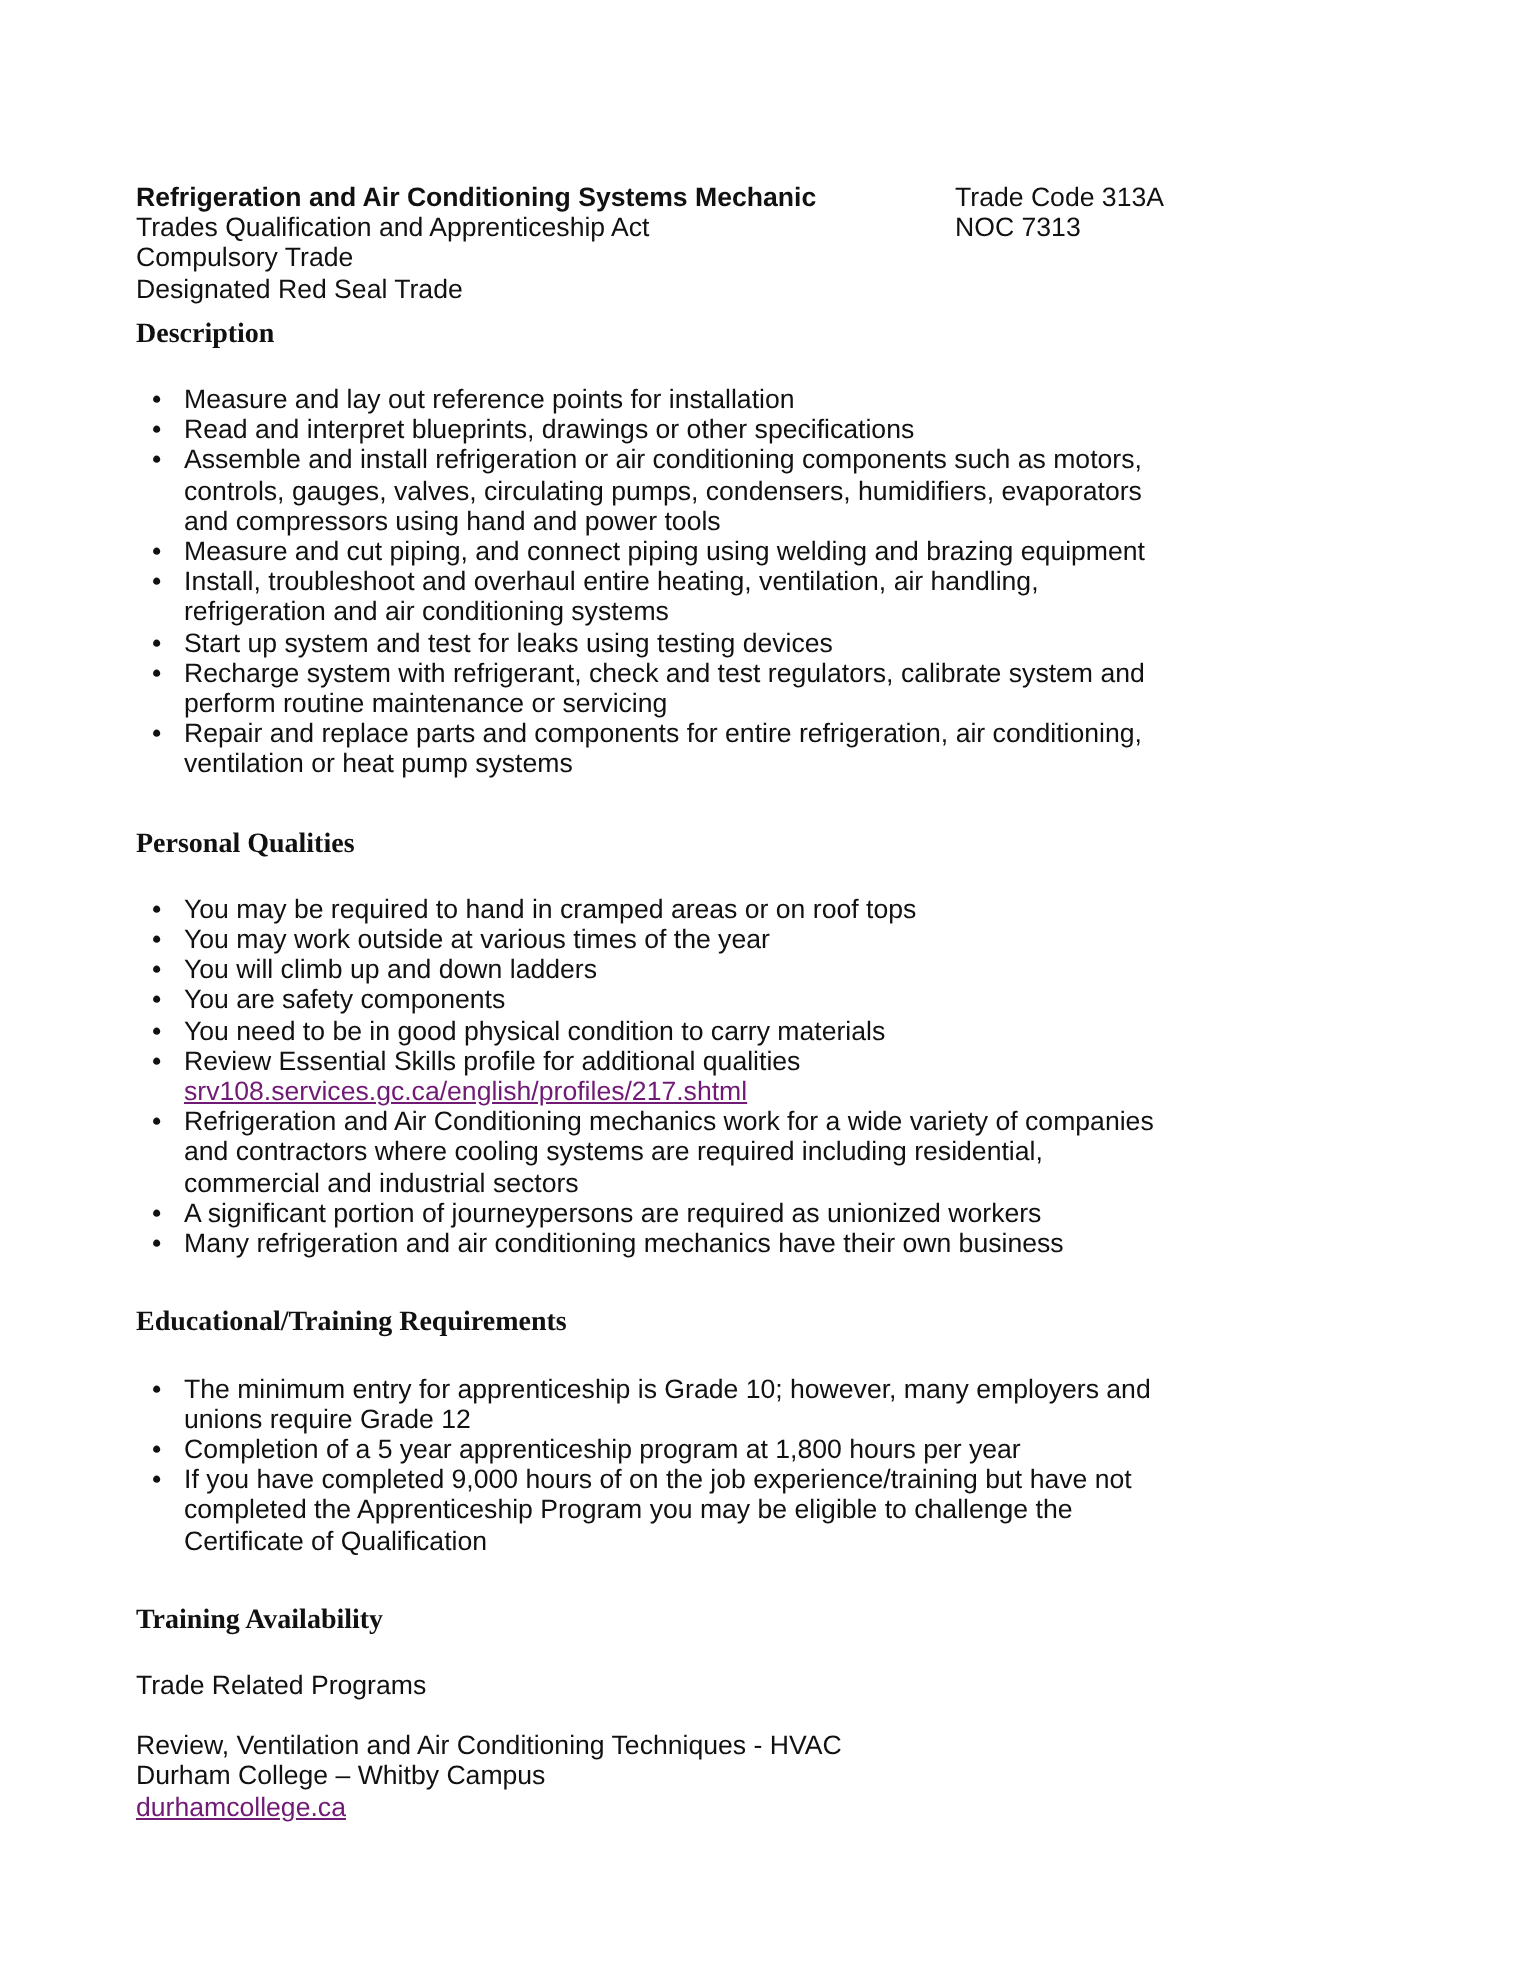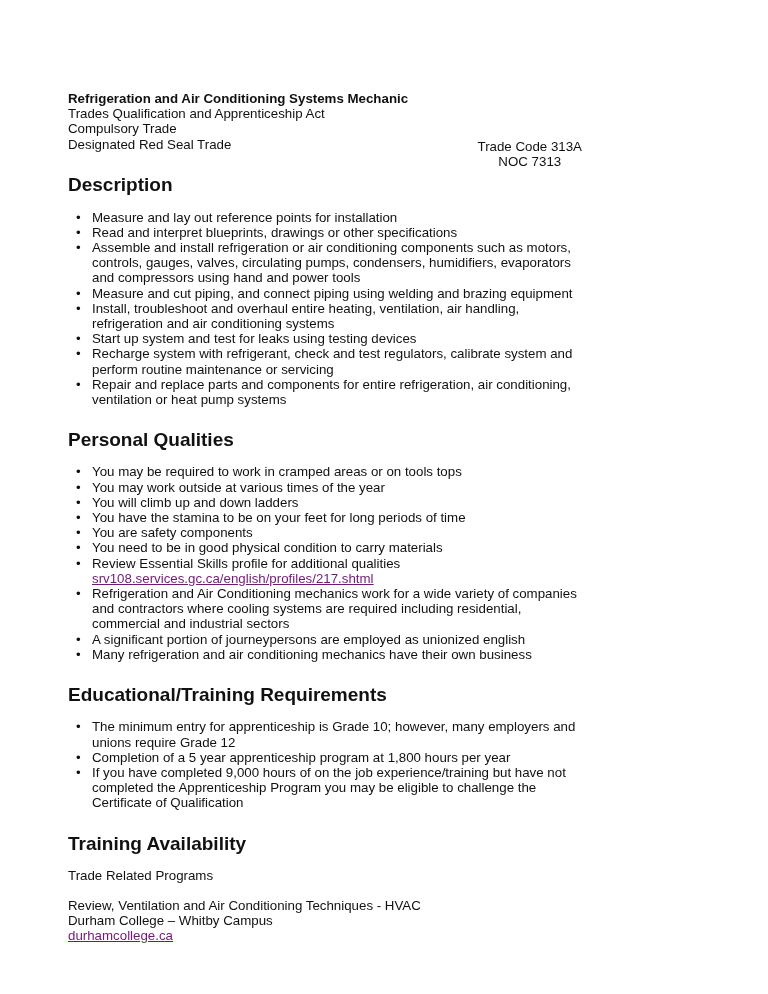--- a/index.html
+++ b/index.html
@@ -19,27 +19,28 @@
     line-height: 15.2px;
     color: #111111;
     overflow: hidden;
   }
   .doc-header {
     display: flex;
     justify-content: space-between;
     align-items: flex-start;
   }
   .doc-header-left { max-width: 430px; }
-  .doc-header-right { text-align: center; white-space: nowrap; margin-top: 48px; }
+  .doc-header-right { text-align: left; white-space: nowrap; }
   .bold { font-weight: 700; }
   h2.section-heading {
-    font-size: 19px;
+    font-size: 14px;
     line-height: 15.2px;
     font-weight: 700;
     margin: 25px 0 17px 0;
+    font-family: Liberation Serif, serif;
   }
   h2.section-heading.first { margin-top: 8px; }
   ul.doc-list {
     list-style: none;
     margin: 0;
     padding: 0;
   }
   ul.doc-list li {
     position: relative;
     padding-left: 24px;
@@ -85,32 +86,31 @@
     <li>Assemble and install refrigeration or air conditioning components such as motors, controls, gauges, valves, circulating pumps, condensers, humidifiers, evaporators and compressors using hand and power tools</li>
     <li>Measure and cut piping, and connect piping using welding and brazing equipment</li>
     <li>Install, troubleshoot and overhaul entire heating, ventilation, air handling, refrigeration and air conditioning systems</li>
     <li>Start up system and test for leaks using testing devices</li>
     <li>Recharge system with refrigerant, check and test regulators, calibrate system and perform routine maintenance or servicing</li>
     <li>Repair and replace parts and components for entire refrigeration, air conditioning, ventilation or heat pump systems</li>
   </ul>
 
   <h2 class="section-heading">Personal Qualities</h2>
   <ul class="doc-list">
-    <li>You may be required to work in cramped areas or on tools tops</li>
+    <li>You may be required to hand in cramped areas or on roof tops</li>
     <li>You may work outside at various times of the year</li>
     <li>You will climb up and down ladders</li>
-    <li>You have the stamina to be on your feet for long periods of time</li>
     <li>You are safety components</li>
     <li>You need to be in good physical condition to carry materials</li>
     <li><span>Review Essential Skills profile for additional qualities </span><a href="#" class="doc-link">srv108.services.gc.ca/english/profiles/217.shtml</a></li>
   </ul>
 
   <ul class="doc-list">
     <li>Refrigeration and Air Conditioning mechanics work for a wide variety of companies and contractors where cooling systems are required including residential, commercial and industrial sectors</li>
-    <li>A significant portion of journeypersons are employed as unionized english</li>
+    <li>A significant portion of journeypersons are required as unionized workers</li>
     <li>Many refrigeration and air conditioning mechanics have their own business</li>
   </ul>
 
   <h2 class="section-heading">Educational/Training Requirements</h2>
   <ul class="doc-list">
     <li>The minimum entry for apprenticeship is Grade 10; however, many employers and unions require Grade 12</li>
     <li>Completion of a 5 year apprenticeship program at 1,800 hours per year</li>
     <li>If you have completed 9,000 hours of on the job experience/training but have not completed the Apprenticeship Program you may be eligible to challenge the Certificate of Qualification</li>
   </ul>
 

